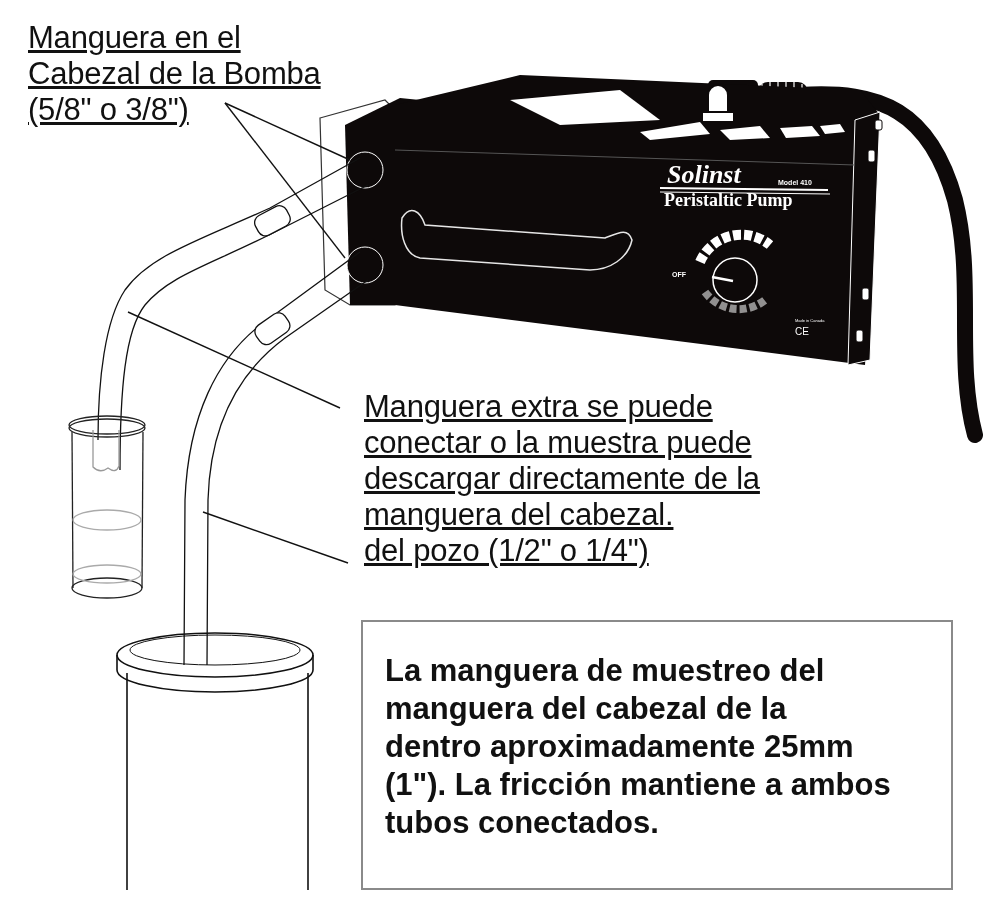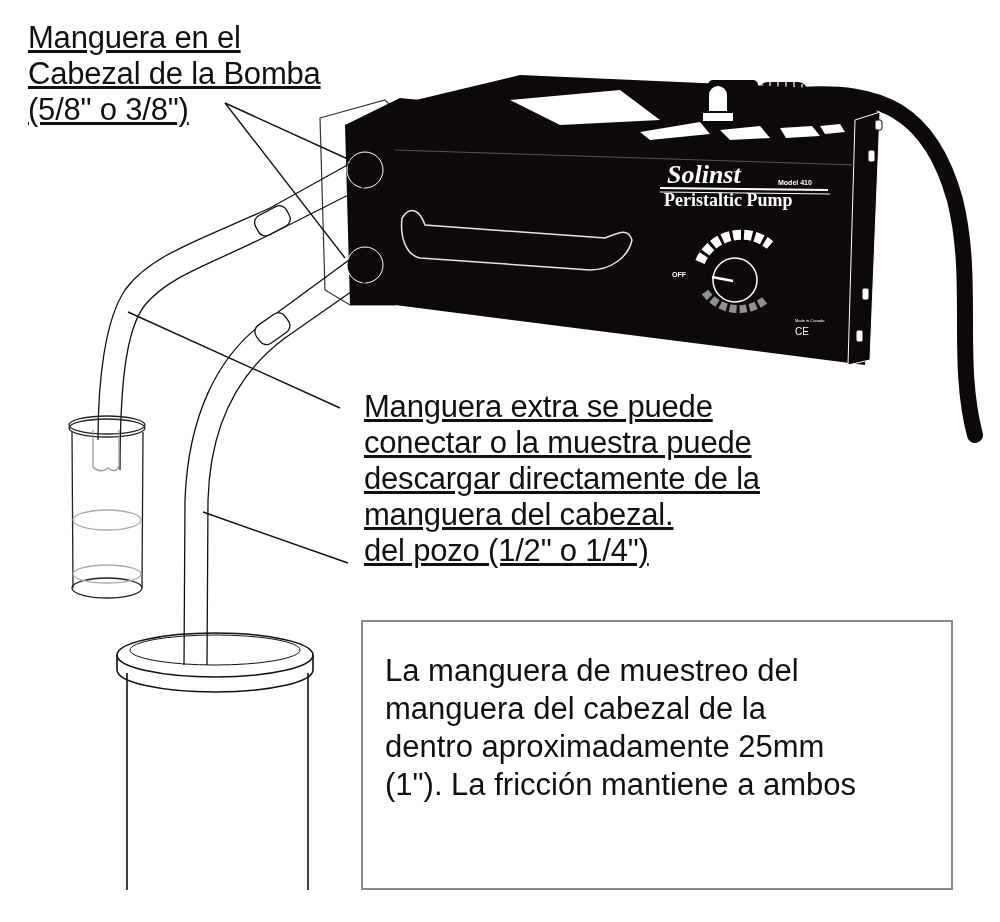--- a/index.html
+++ b/index.html
@@ -6,21 +6,21 @@
   body { width: 1000px; height: 922px; position: relative; overflow: hidden;
          font-family: "Liberation Sans", sans-serif; color: #111; }
   .label { position: absolute; font-size: 31px; line-height: 36px; color: #111; letter-spacing: -0.2px; text-decoration: underline; }
   .label div { white-space: nowrap; }
   #label-head { left: 28px; top: 20px; }
   #label-extra { left: 364px; top: 389px; }
   #label-well { left: 364px; top: 533px; }
   .note-box { position: absolute; left: 361px; top: 620px; width: 592px; height: 270px;
               border: 2px solid #8a8a8a; background: #fff; box-sizing: border-box; }
   .note-box .note-text { position: absolute; left: 22px; top: 30px; font-size: 31px; line-height: 38px; color: #111; }
-  .note-box .note-text div { white-space: nowrap; }
+  .note-box .note-text div { white-space: nowrap; font-weight: bold; }
   svg.art { position: absolute; left: 0; top: 0; }
   .brand { font-family: "Liberation Serif", serif; fill: #fff; }
 </style>
 </head>
 <body>
 
 <svg class="art" width="1000" height="922" viewBox="0 0 1000 922">
 
   <path d="M 800 95 C 880 90, 930 110, 955 200 C 975 280, 955 360, 975 435" fill="none" stroke="#0d0909" stroke-width="16" stroke-linecap="round"></path>
 
@@ -140,14 +140,15 @@
 <div class="label" id="label-well">
   <div>del pozo (1/2" o 1/4")</div>
 </div>
 
 <div class="note-box">
   <div class="note-text">
     <div>La manguera de muestreo del</div>
     <div>manguera del cabezal de la</div>
     <div>dentro aproximadamente 25mm</div>
     <div>(1"). La fricción mantiene a ambos</div>
+    <div>tubos conectados.</div>
   </div>
 </div>
 
 </body></html>

